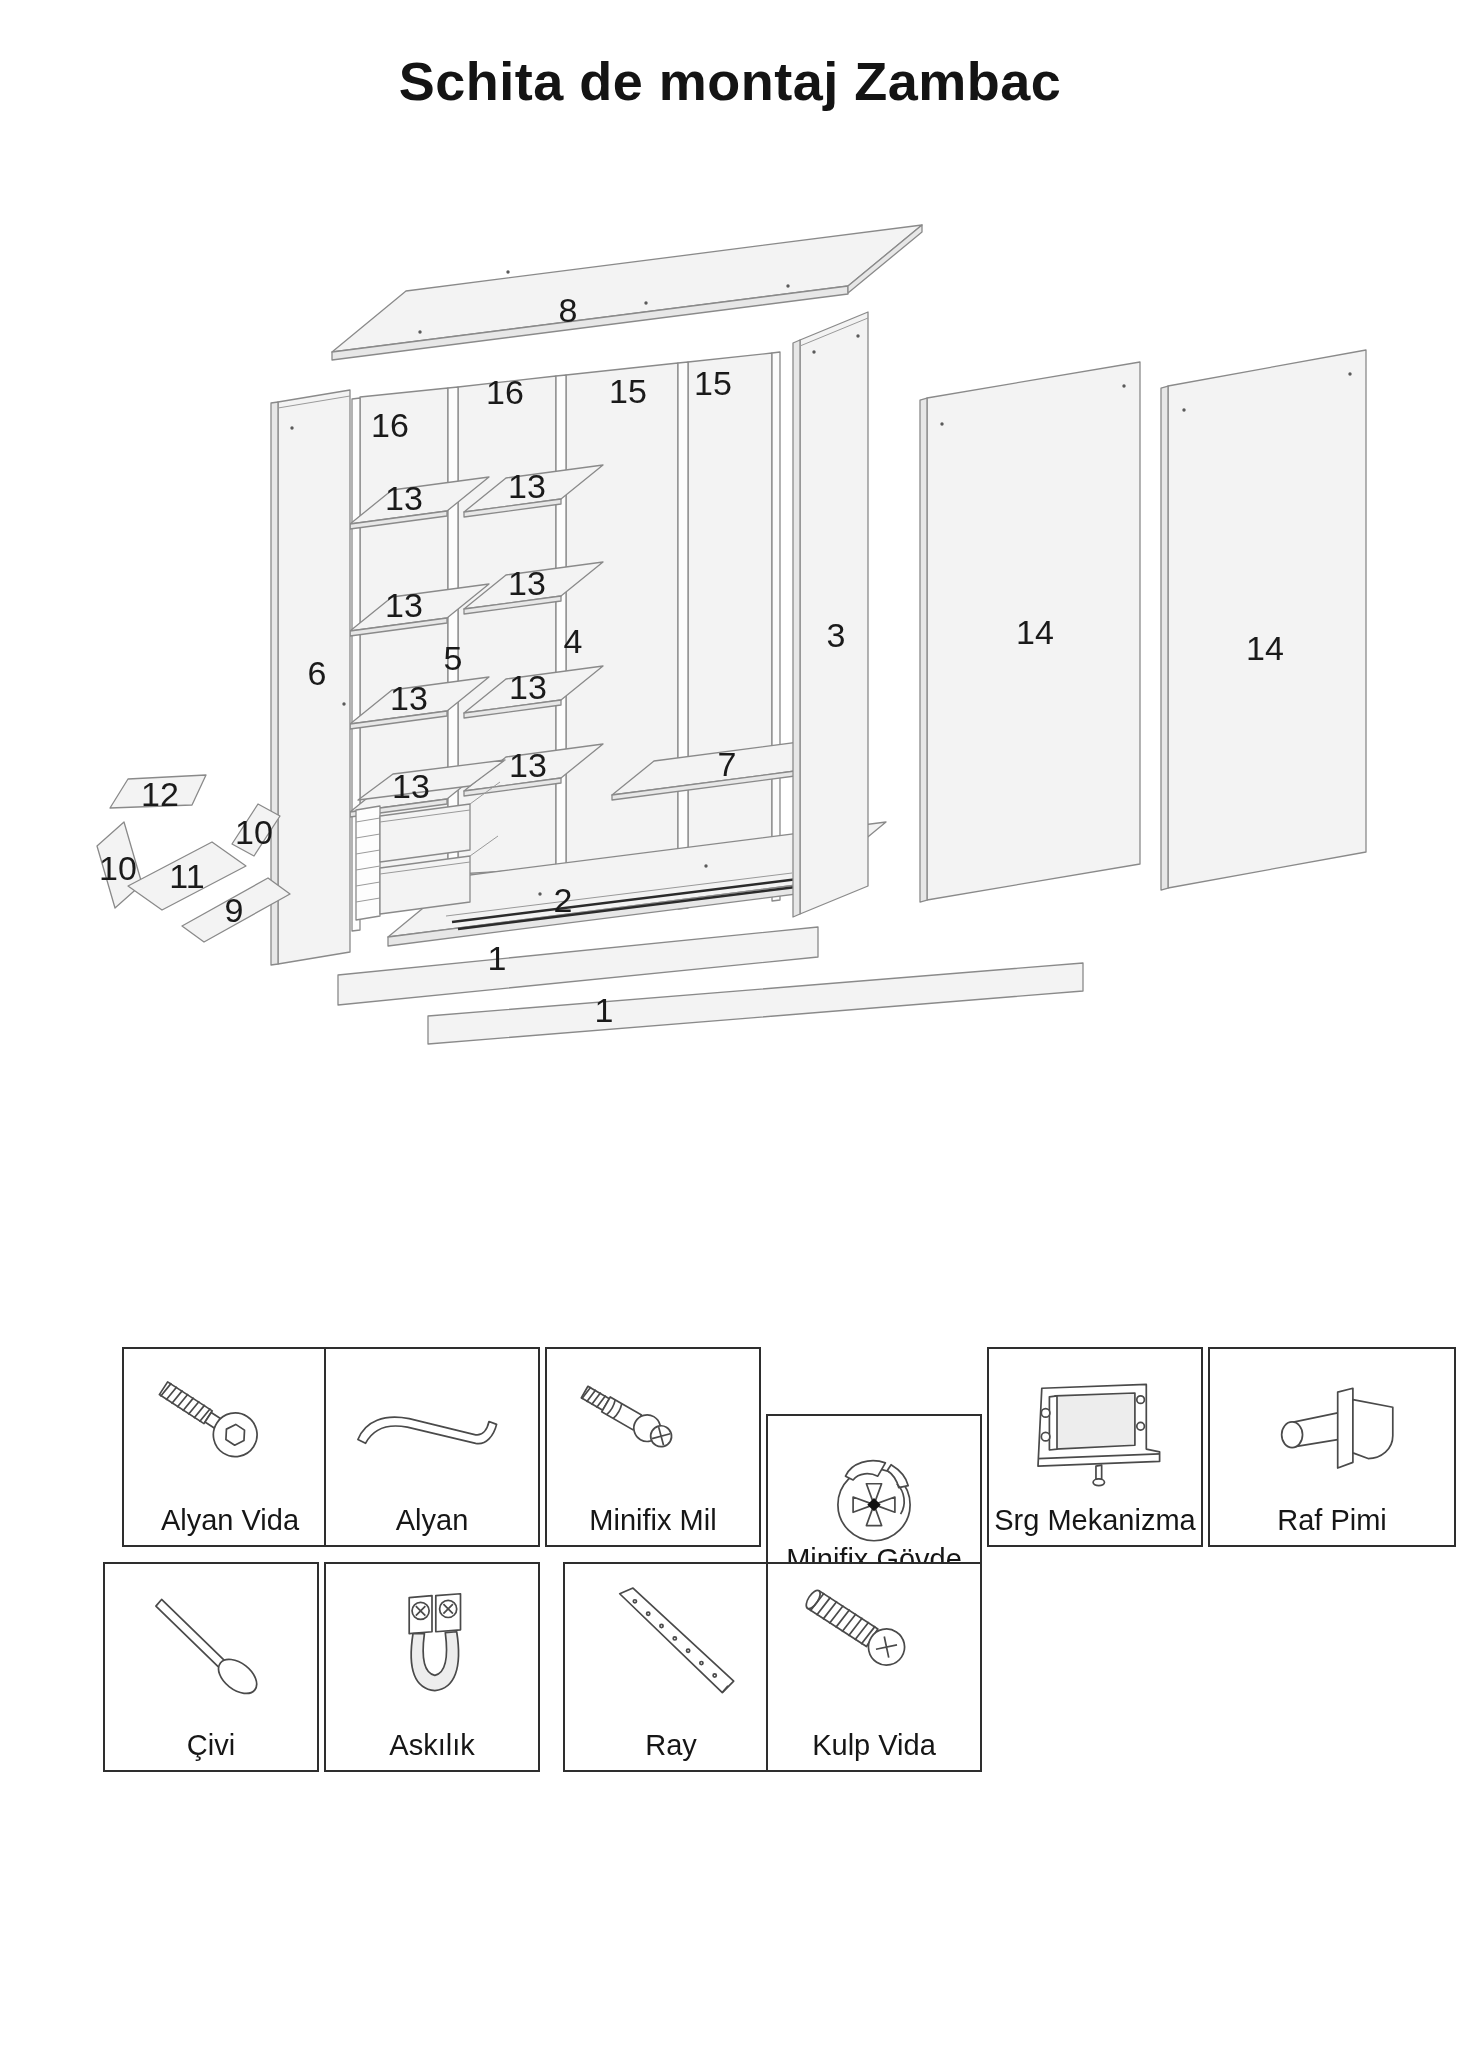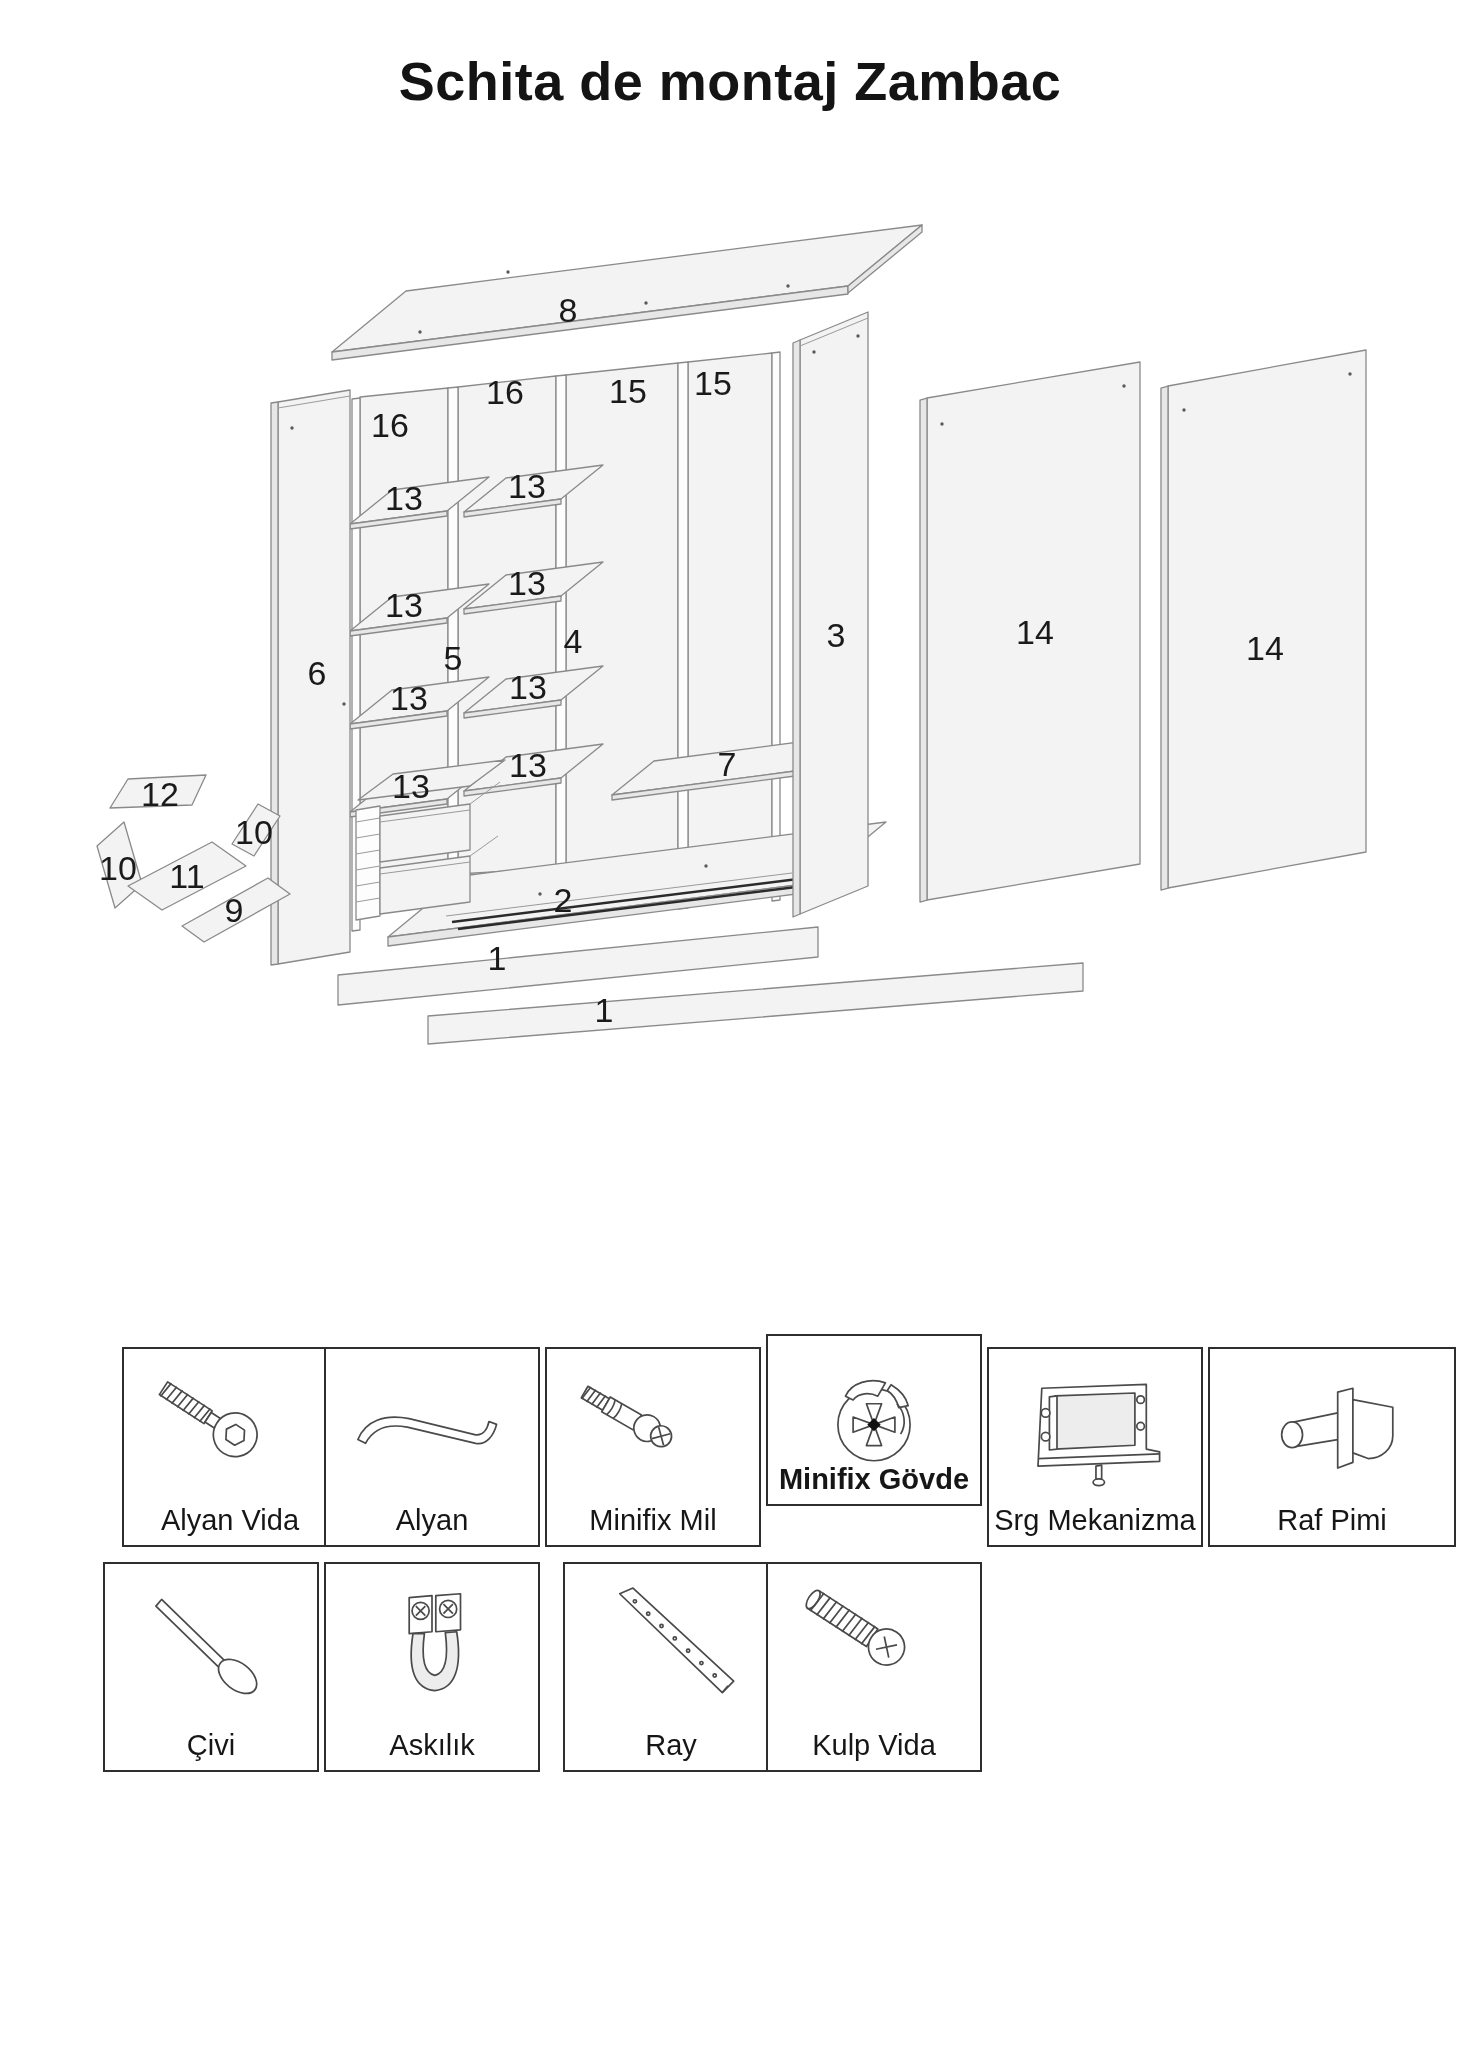--- a/index.html
+++ b/index.html
@@ -212,21 +212,21 @@
           <path d="M26,-9 L64,-9 L64,9 L26,9 Z"></path>
           <path class="nofill" d="M32,-9 q3,9 0,18 M40,-9 q3,9 0,18"></path>
           <circle cx="76" cy="0" r="14"></circle>
           <circle cx="93" cy="0" r="11"></circle>
           <path class="nofill" d="M86,-7 L100,7 M86,7 L100,-7"></path>
         </g>
       </svg>
       <div class="clabel">Minifix Mil</div>
     </div>
 
-    <div class="cell" style="left:766px;top:1334px;width:216px;height:172px;font-weight:bold;">
+    <div class="cell" style="left:766px;top:1414px;width:216px;height:172px;">
       <svg class="cicon" viewBox="0 0 200 150">
         <circle cx="100" cy="82" r="38"></circle>
         <path d="M70,52 C76,38 96,32 112,38 L104,52 C96,48 84,48 78,56 Z"></path>
         <path d="M118,40 C128,46 134,54 136,62 L126,64 C124,56 120,50 114,46 Z"></path>
         <path class="nofill" d="M124,60 A26,26 0 0 1 128,92"></path>
         <path d="M100,82 L92,60 L108,60 Z M100,82 L122,74 L122,90 Z M100,82 L108,104 L92,104 Z M100,82 L78,90 L78,74 Z"></path>
         <rect class="dark" x="95" y="77" width="10" height="10" transform="rotate(45 100 82)"></rect>
       </svg>
       <div class="clabel">Minifix Gövde</div>
     </div>

